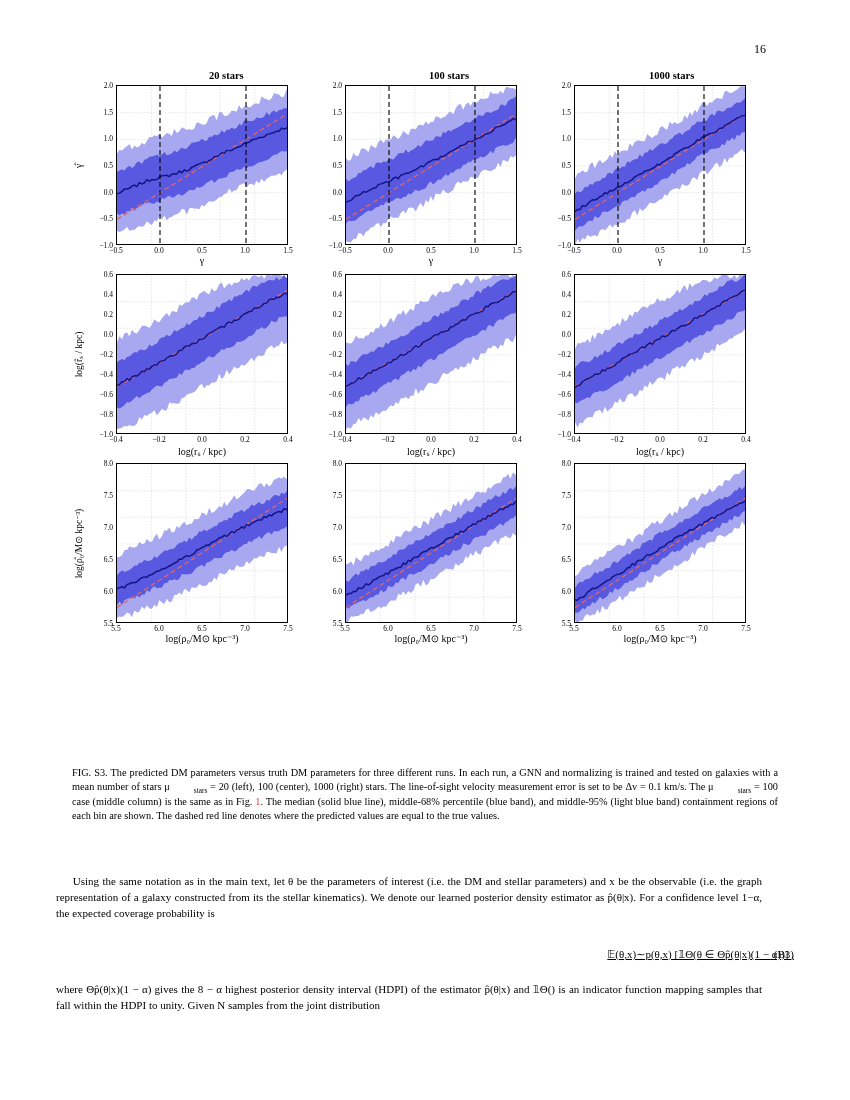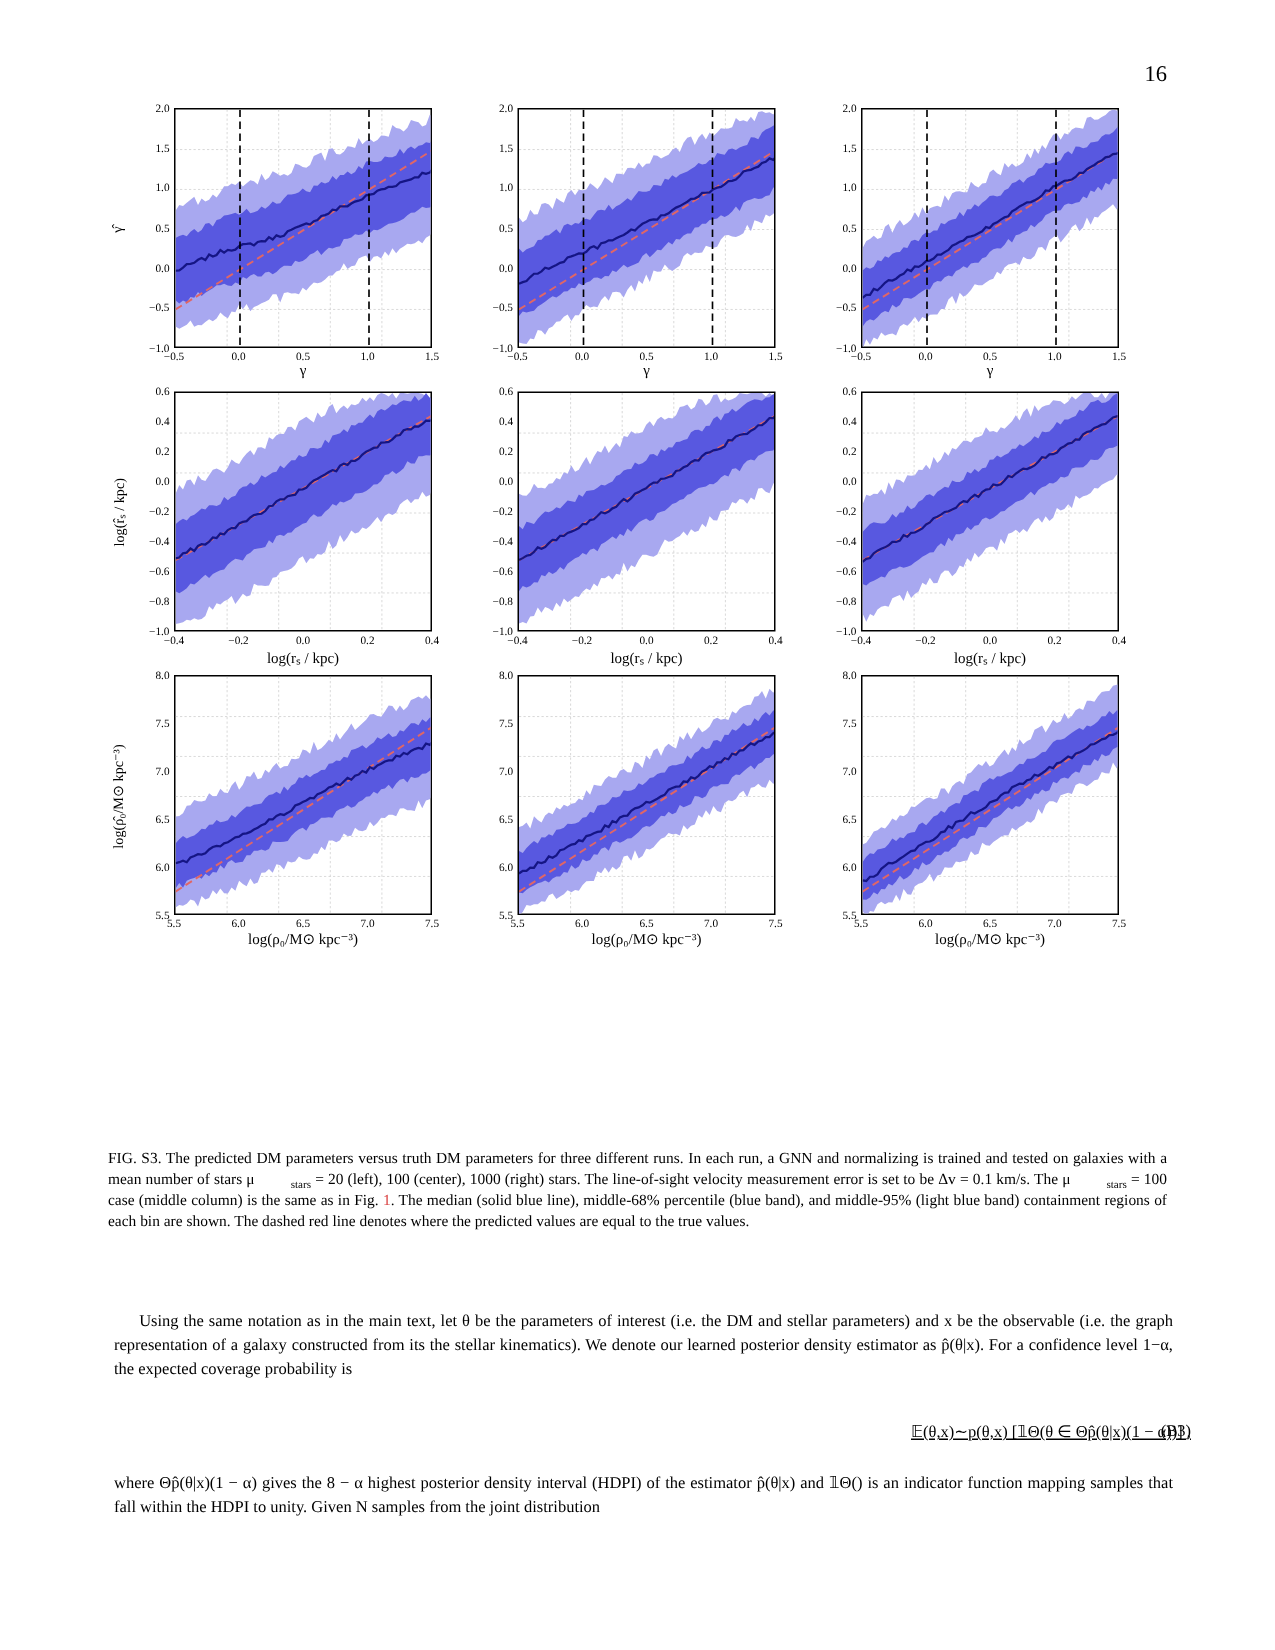--- a/index.html
+++ b/index.html
@@ -6,22 +6,22 @@
   body{
     width:850px;height:1100px;
     background:#ffffff;
     font-family:"Liberation Serif", serif;
     color:#000;
     position:relative;
     overflow:hidden;
   }
   .page-number{
     position:absolute;
-    top:42px;right:72px;
-    font-size:15px;
+    top:42px;right:84px;
+    font-size:12px;
   }
   .figure{
     position:absolute;
     top:70px;left:72px;
     width:706px;
   }
   .col-titles{
     display:flex;
     margin-left:48px;
   }
@@ -106,21 +106,21 @@
     top:766px;left:72px;
     width:706px;
     font-size:10.3px;
     line-height:1.32;
     text-align:justify;
   }
   .caption b{font-weight:normal;}
   .caption .red{color:#d94040;}
   .body-text{
     position:absolute;
-    left:76px;
+    left:56px;
     width:706px;
     font-size:11px;
     line-height:1.45;
     text-align:justify;
   }
   #para1{top:874px;}
   #eqn{
     position:absolute;
     top:948px;left:88px;width:706px;
     font-size:11px;
@@ -130,20 +130,25 @@
   #eqn .num{position:absolute;right:0;top:0;}
   #para2{top:982px;}
   sub{font-size:0.72em;margin-left:24px;}
 </style>
 </head>
 <body>
 
 <div class="page-number">16</div>
 
 <div class="figure">
+  <div class="col-titles">
+    <div class="col-title">20 stars</div>
+    <div class="col-title">100 stars</div>
+    <div class="col-title">1000 stars</div>
+  </div>
 
   <div class="grid-row" id="row-0">
       <div class="cell first">
         <div class="ylabel">
           <span>γ̂</span>
         </div>
         <div class="yticks">
           <div class="ytick" style="top:160.0px">−1.0</div>
           <div class="ytick" style="top:133.3px">−0.5</div>
           <div class="ytick" style="top:106.7px">0.0</div>

